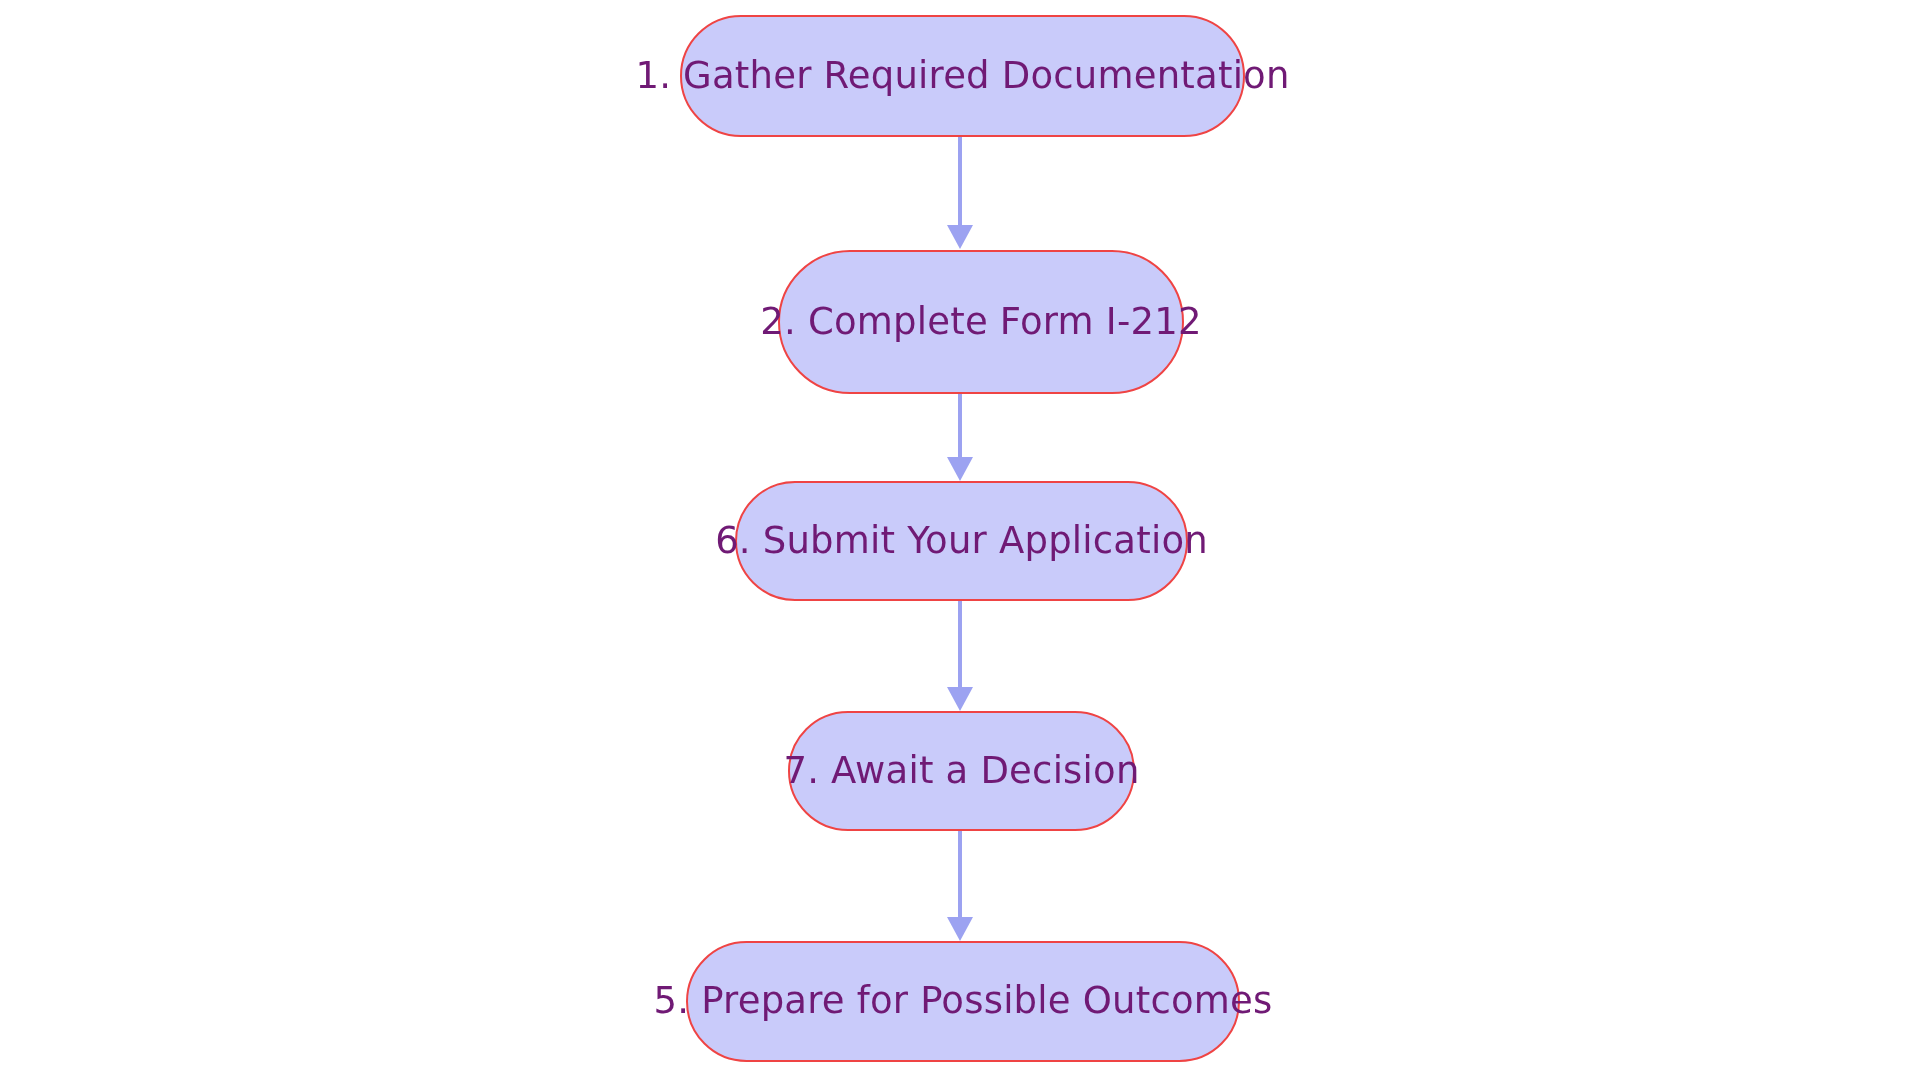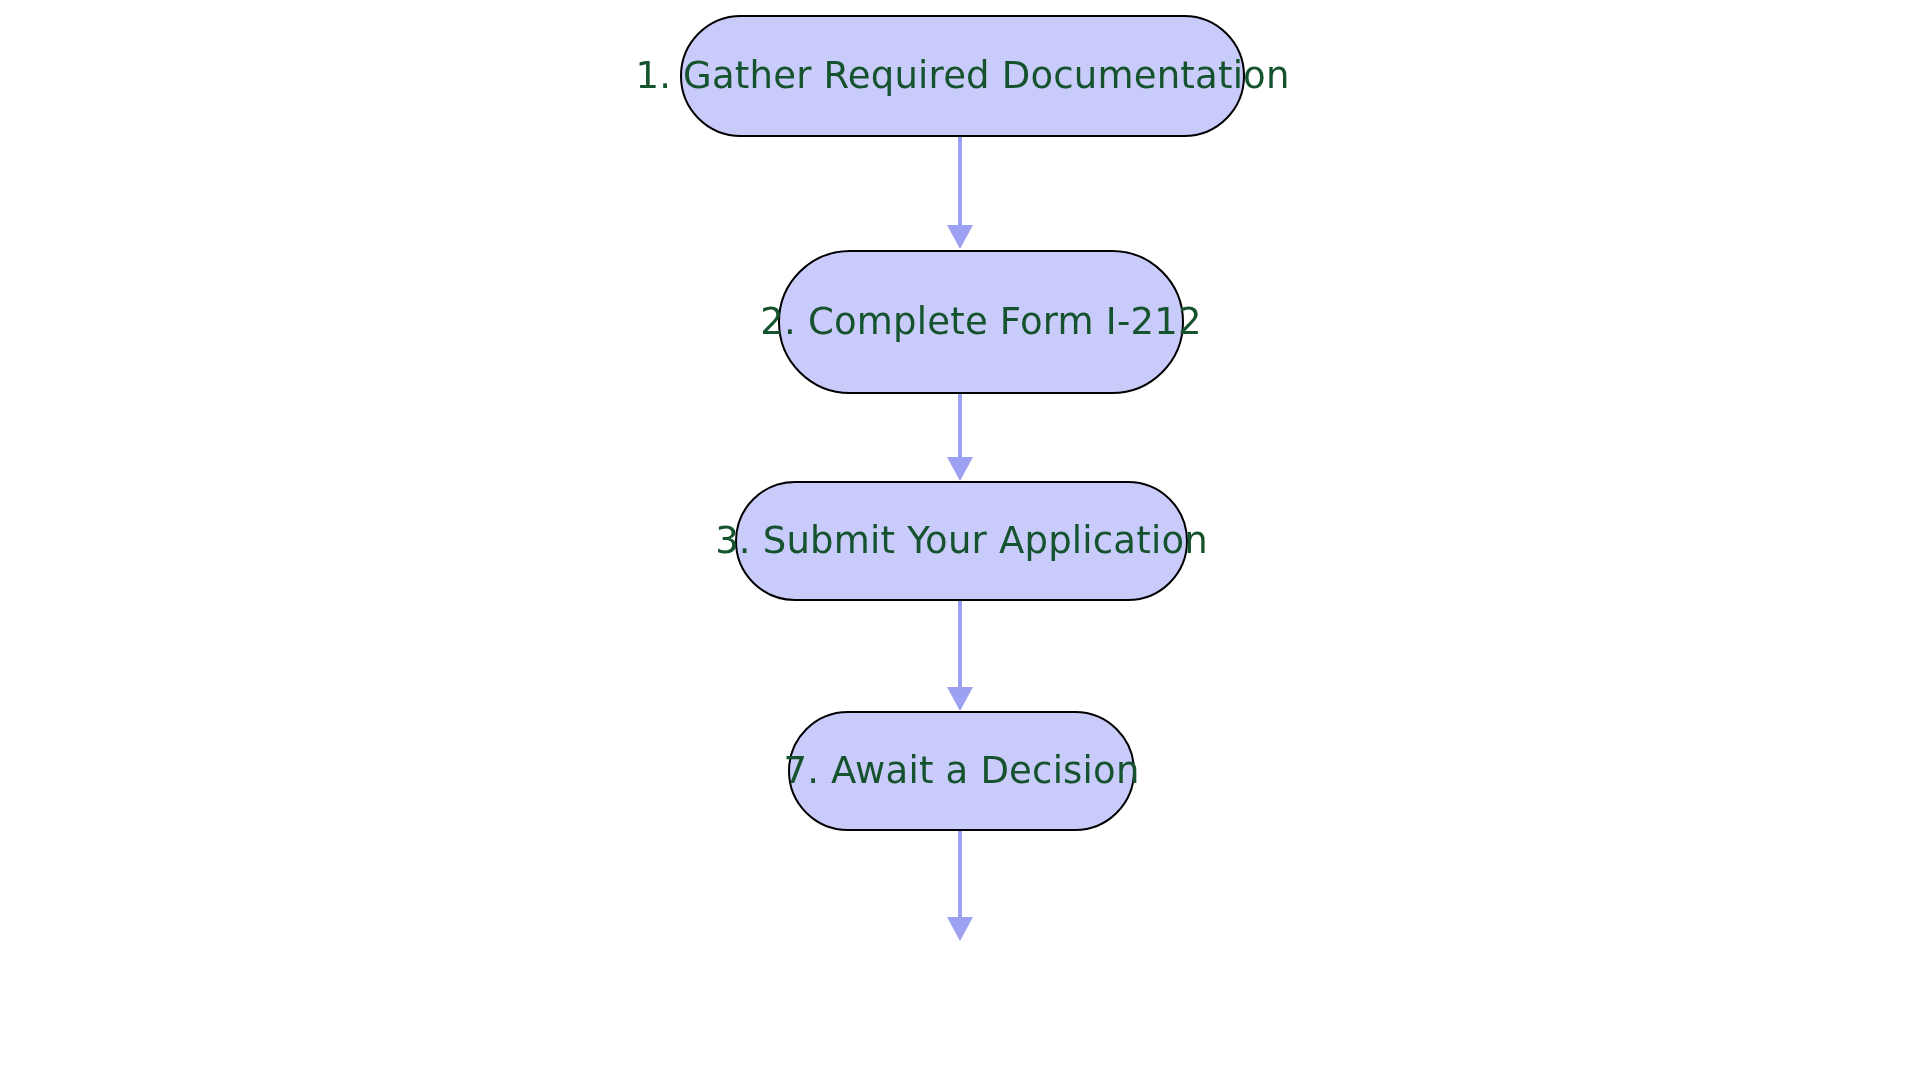--- a/index.html
+++ b/index.html
@@ -20,23 +20,23 @@
     overflow: hidden;
   }
 
   .flow-node {
     position: absolute;
     box-sizing: border-box;
     display: flex;
     align-items: center;
     justify-content: center;
     background: #c9cbfa;
-    border: 2px solid #000000;
+    border: 2px solid #ef4444;
     border-radius: 999px;
-    color: #14532d;
+    color: #701a75;
     font-family: "DejaVu Sans", sans-serif;
     font-weight: 400;
     font-size: 37px;
     letter-spacing: 0.2px;
     line-height: 1;
     white-space: nowrap;
     user-select: none;
   }
 
   .node-label {
@@ -86,21 +86,24 @@
 
   <div class="flow-node" style="left:680px; top:15px; width:565px; height:122px;">
     <span class="node-label">1. Gather Required Documentation</span>
   </div>
 
   <div class="flow-node" style="left:778px; top:250px; width:406px; height:144px;">
     <span class="node-label">2. Complete Form I-212</span>
   </div>
 
   <div class="flow-node" style="left:735px; top:481px; width:453px; height:120px;">
-    <span class="node-label">3. Submit Your Application</span>
+    <span class="node-label">6. Submit Your Application</span>
   </div>
 
   <div class="flow-node" style="left:788px; top:711px; width:347px; height:120px;">
     <span class="node-label">7. Await a Decision</span>
   </div>
 
+  <div class="flow-node" style="left:686px; top:941px; width:554px; height:121px;">
+    <span class="node-label">5. Prepare for Possible Outcomes</span>
+  </div>
 
 </div>
 
 </body></html>

